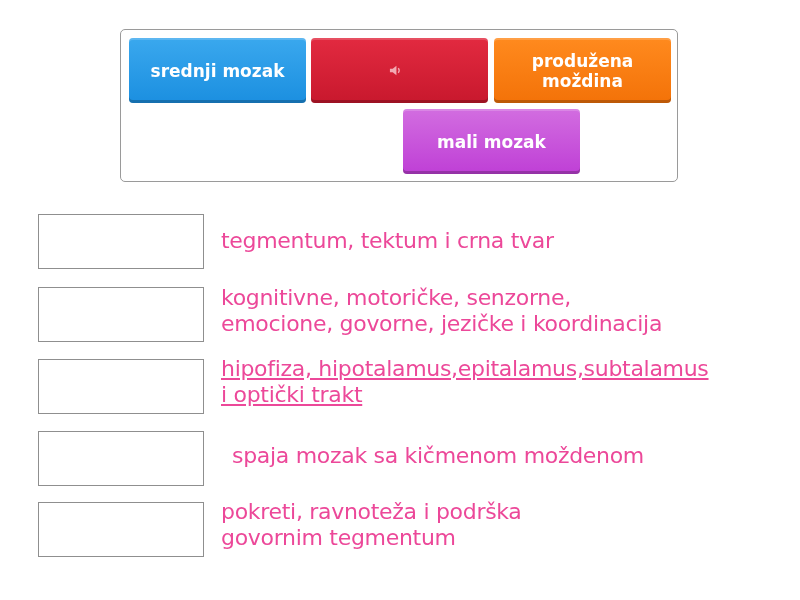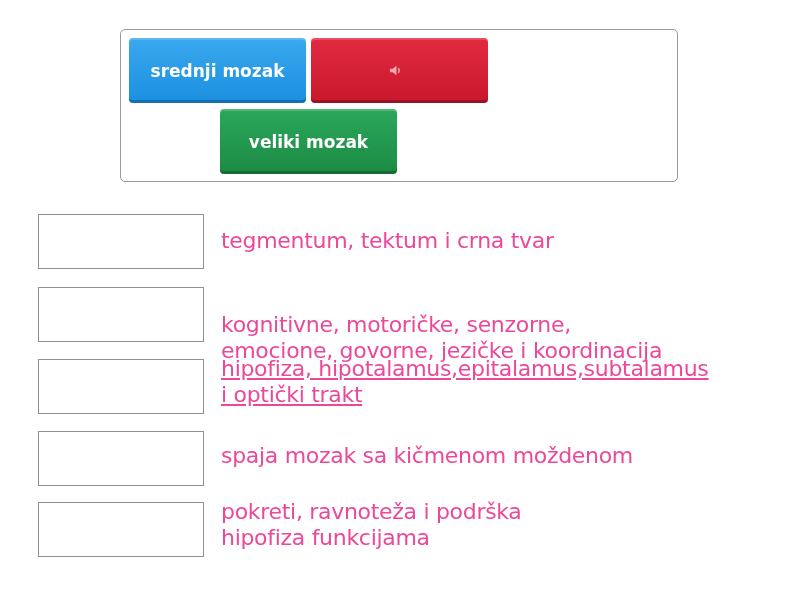--- a/index.html
+++ b/index.html
@@ -33,44 +33,48 @@
     <span class="lbl">srednji mozak</span>
   </div>
   <div class="tile t-red" style="left:190px;top:8px;">
     <span class="spk">
       <svg width="13" height="13" viewBox="0 0 14 14">
         <path d="M1 5 H4 L8 2 V12 L4 9 H1 Z" fill="#f6b9c1"></path>
         <path d="M10 4.5 Q12 7 10 9.5" stroke="#f6b9c1" stroke-width="1.4" fill="none"></path>
       </svg>
     </span>
   </div>
-  <div class="tile t-green" style="left:99px;top:79px;">
-    <span class="lbl">veliki mozak</span>
+  <div class="tile t-orange" style="left:373px;top:8px;">
+    <span class="lbl">produžena
+moždina</span>
+  </div>
+  <div class="tile t-purple" style="left:282px;top:79px;">
+    <span class="lbl">mali mozak</span>
   </div>
 </div>
 
 <div class="row" style="top:214px;">
   <div class="drop"></div>
   <div class="clue" style="top:14px;">tegmentum, tektum i crna tvar</div>
 </div>
 
 <div class="row" style="top:287px;">
   <div class="drop"></div>
-  <div class="clue" style="top:-2px;margin-top:27px;">kognitivne, motoričke, senzorne,
+  <div class="clue" style="top:-2px;">kognitivne, motoričke, senzorne,
 emocione, govorne, jezičke i koordinacija</div>
 </div>
 
 <div class="row" style="top:359px;">
   <div class="drop"></div>
   <div class="clue" style="top:-3px;text-decoration:underline;">hipofiza, hipotalamus,epitalamus,subtalamus
 i optički trakt</div>
 </div>
 
 <div class="row" style="top:431px;">
   <div class="drop"></div>
-  <div class="clue" style="top:12px;">spaja mozak sa kičmenom moždenom</div>
+  <div class="clue" style="top:12px;margin-left:11px;">spaja mozak sa kičmenom moždenom</div>
 </div>
 
 <div class="row" style="top:502px;">
   <div class="drop"></div>
   <div class="clue" style="top:-3px;">pokreti, ravnoteža i podrška
-hipofiza funkcijama</div>
+govornim tegmentum</div>
 </div>
 
 </body></html>

